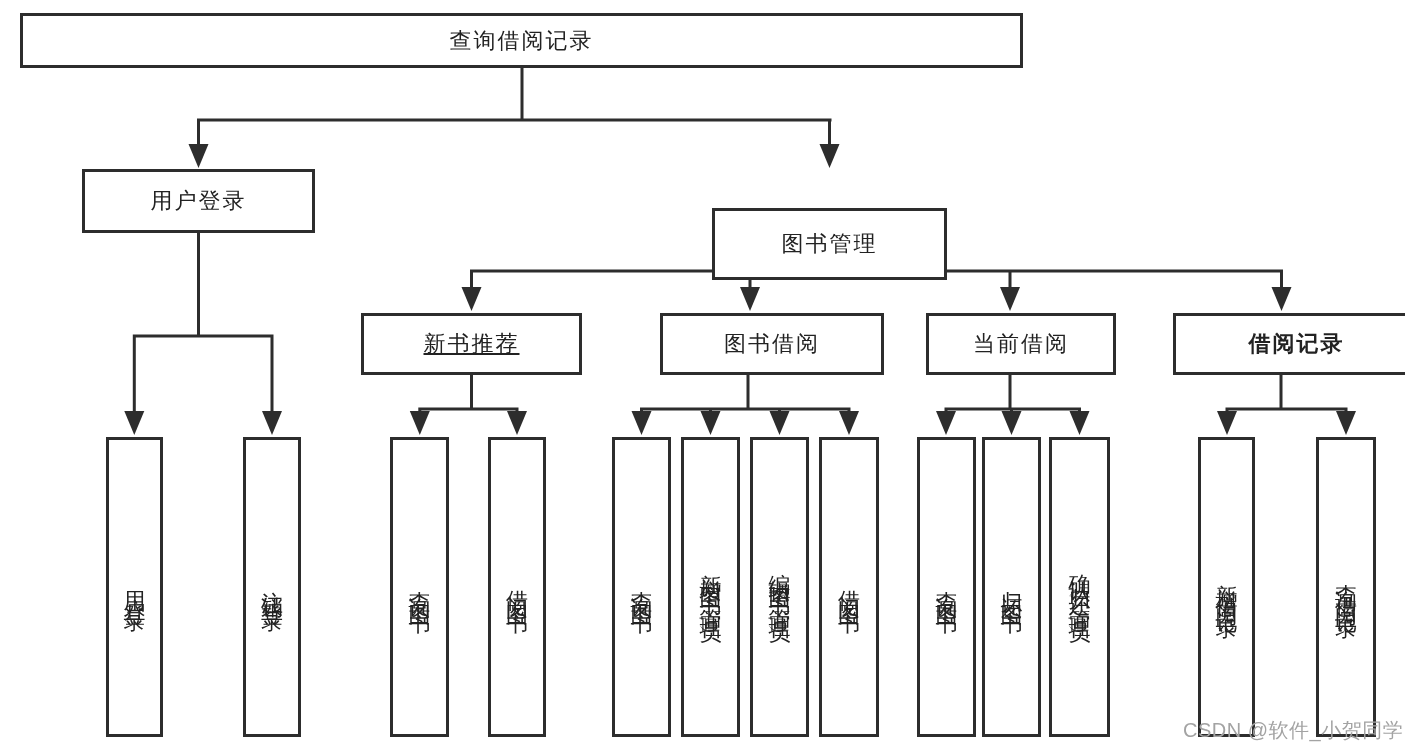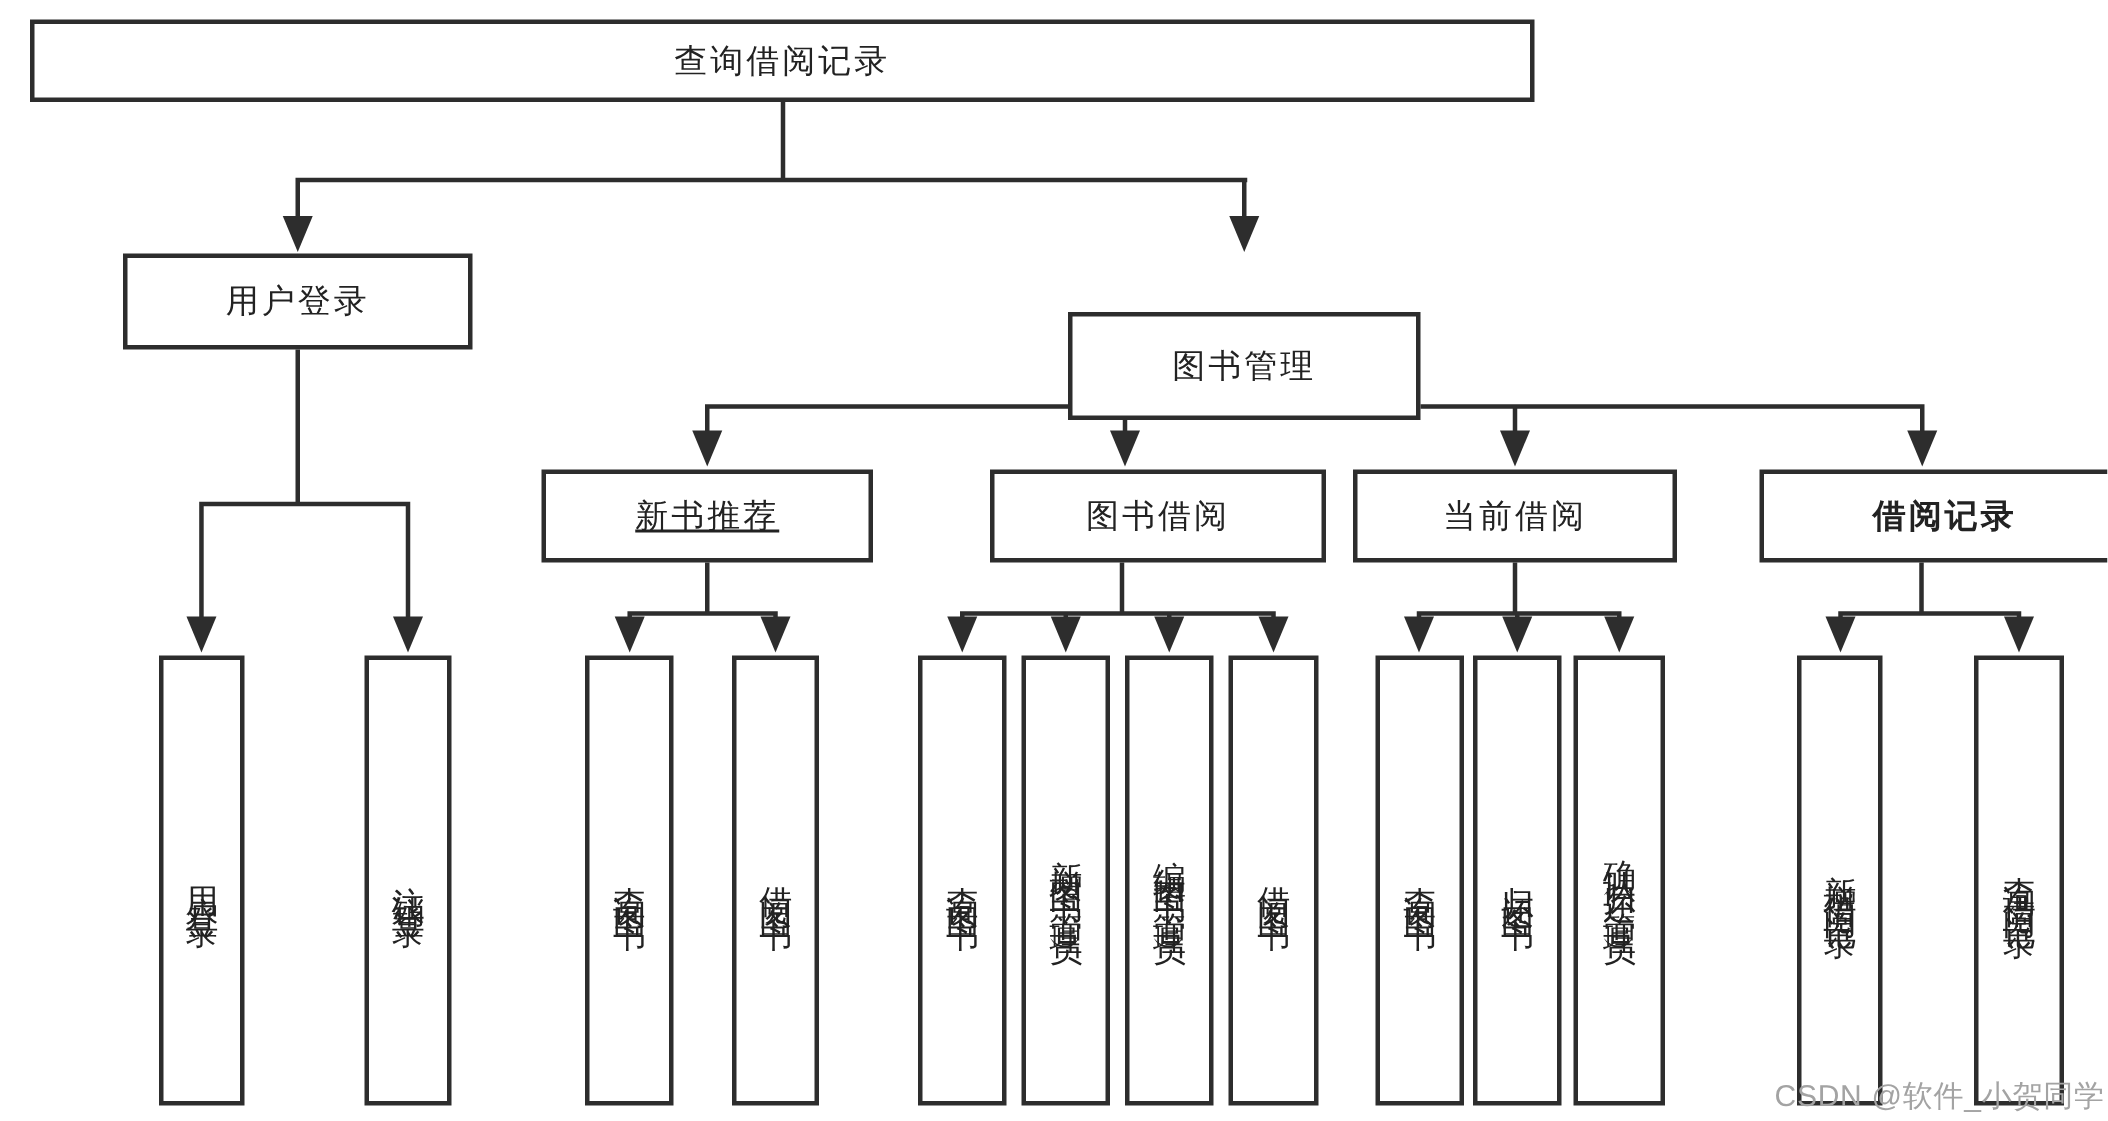--- a/index.html
+++ b/index.html
@@ -116,21 +116,21 @@
   <div class="node hbox" style="left:712px; top:169px; width:235px; height:72px;margin-top:39px;">
     <span>图书管理</span>
   </div>
 
   <div class="node hbox" style="left:361px; top:313px; width:221px; height:62px;text-decoration:underline;">
     <span>新书推荐</span>
   </div>
   <div class="node hbox" style="left:638px; top:313px; width:224px; height:62px;margin-left:22px;">
     <span>图书借阅</span>
   </div>
-  <div class="node hbox" style="left:902px; top:313px; width:216px; height:62px;">
+  <div class="node hbox" style="left:926px; top:313px; width:190px; height:62px;">
     <span>当前借阅</span>
   </div>
   <div class="node hbox" style="left:1173px; top:313px; width:247px; height:62px;font-weight:bold;">
     <span>借阅记录</span>
   </div>
 
   <div class="node vbox" style="left:106px; top:437px; width:57px; height:300px;">
     <span>用户登录</span>
   </div>
   <div class="node vbox" style="left:243px; top:437px; width:58px; height:300px;">

